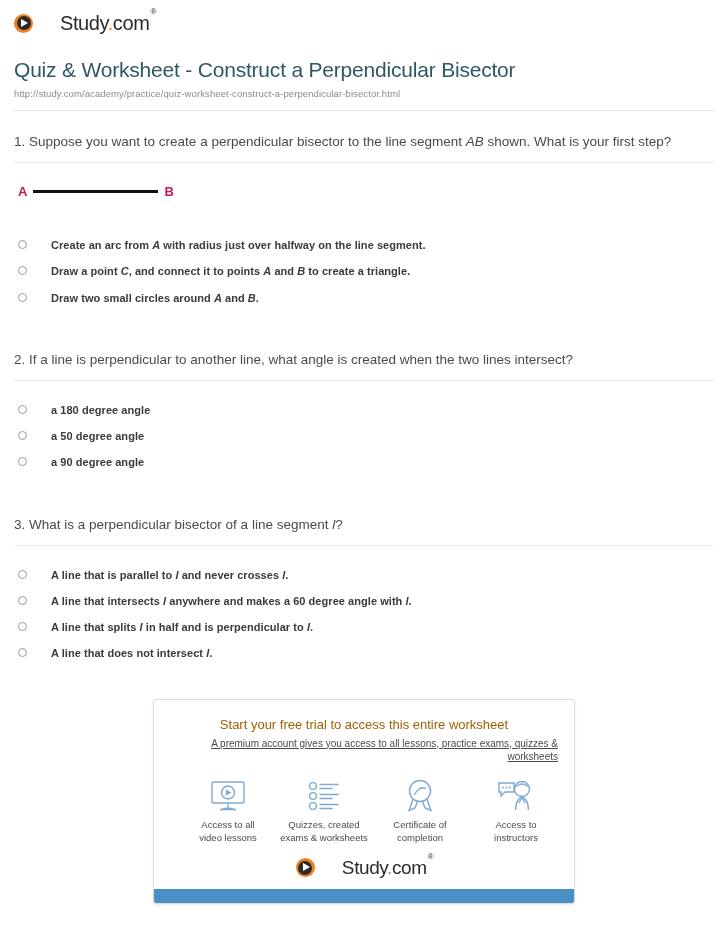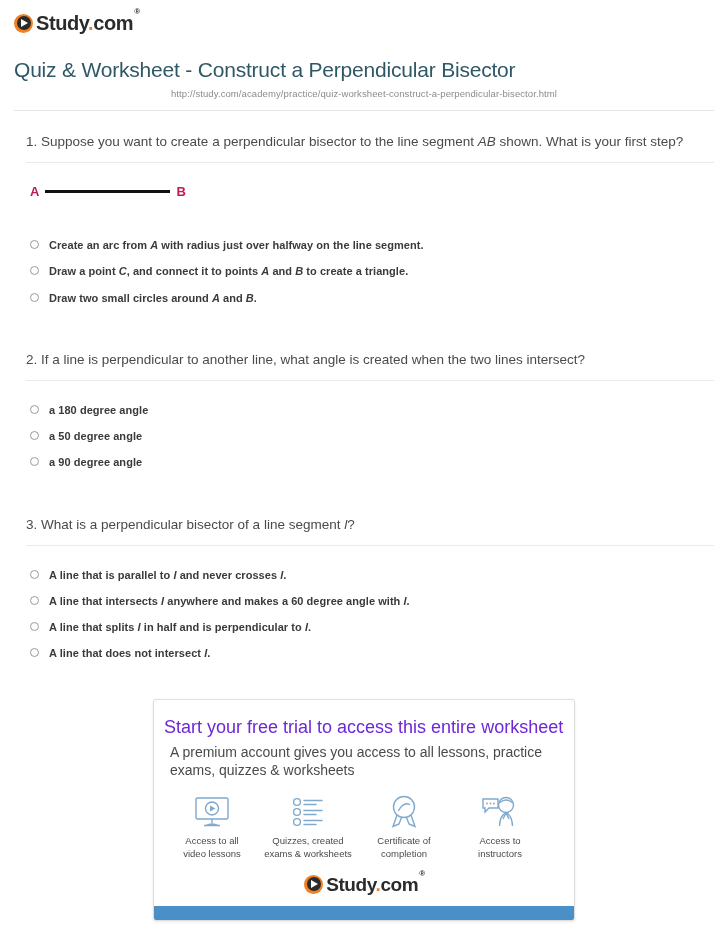--- a/index.html
+++ b/index.html
@@ -41,24 +41,25 @@
   .logo-mark .tri {
     position: absolute;
     left: 7px; top: 5px;
     width: 0; height: 0;
     border-left: 7px solid #ffffff;
     border-top: 4.5px solid transparent;
     border-bottom: 4.5px solid transparent;
   }
   .logo-word {
     font-size: 20px;
-    font-weight: 700;
+    font-weight: 400;
     color: #2b2b2b;
     letter-spacing: -0.4px;
     line-height: 1;
+    margin-left: 24px;
   }
   .logo-word .dot { color: #f08020; }
   .logo-tm {
     font-size: 8px;
     color: #2b2b2b;
     vertical-align: top;
     position: relative;
     top: -5px;
     left: 1px;
   }
@@ -68,29 +69,28 @@
     font-size: 21px;
     font-weight: 400;
     color: #2f5866;
     letter-spacing: -0.2px;
   }
   .page-url {
     margin: 6px 0 0 0;
     font-size: 9.5px;
     color: #8b8b8b;
     letter-spacing: 0.1px;
-    text-align: center;
   }
   .header-rule {
     margin-top: 11px;
     border-top: 1px solid #e6e6e6;
   }
 
   
-  .content { padding: 0 14px; margin-left: 12px; }
+  .content { padding: 0 14px; }
 
   .question-block { padding-top: 21px; }
 
   .question-text {
     font-size: 13.5px;
     color: #4a4a4a;
     line-height: 1.55;
     padding-bottom: 9px;
   }
   .question-rule { border-top: 1px solid #eaeaea; }
@@ -110,21 +110,21 @@
   .figure-line {
     width: 125px;
     height: 3px;
     background: #111111;
   }
 
   .options { padding: 16px 0 18px 4px; }
   .option-row {
     display: flex;
     align-items: flex-start;
-    gap: 10px;
+    gap: 24px;
     padding: 6px 0;
   }
   .radio {
     width: 9px; height: 9px;
     border: 1px solid #9a9a9a;
     border-radius: 50%;
     background: #fdfdfd;
     flex: 0 0 auto;
     margin-top: 2px;
     box-shadow: inset 0 0 0 0.5px #ffffff;
@@ -146,36 +146,37 @@
   }
   .promo-card {
     width: 422px;
     background: #ffffff;
     border: 1px solid #dedede;
     border-radius: 3px;
     box-shadow: 0 1px 3px rgba(0,0,0,0.09);
     overflow: hidden;
   }
   .promo-headline {
-    text-align: left;
-    color: #6d28d9;
-    font-size: 18px;
+    text-align: center;
+    color: #a16207;
+    font-size: 13px;
     padding: 17px 10px 0 10px;
     font-weight: 400;
   }
   .promo-sub {
-    text-align: left;
+    text-align: right;
     color: #4a4a4a;
-    font-size: 14px;
+    font-size: 10px;
     padding: 5px 16px 0 16px;
     line-height: 1.3;
+    text-decoration: underline;
   }
   .features {
     display: flex;
-    justify-content: flex-start;
+    justify-content: flex-end;
     padding: 14px 10px 4px 10px;
   }
   .feature {
     width: 96px;
     text-align: center;
   }
   .feature-icon {
     height: 38px;
     display: flex;
     align-items: center;

